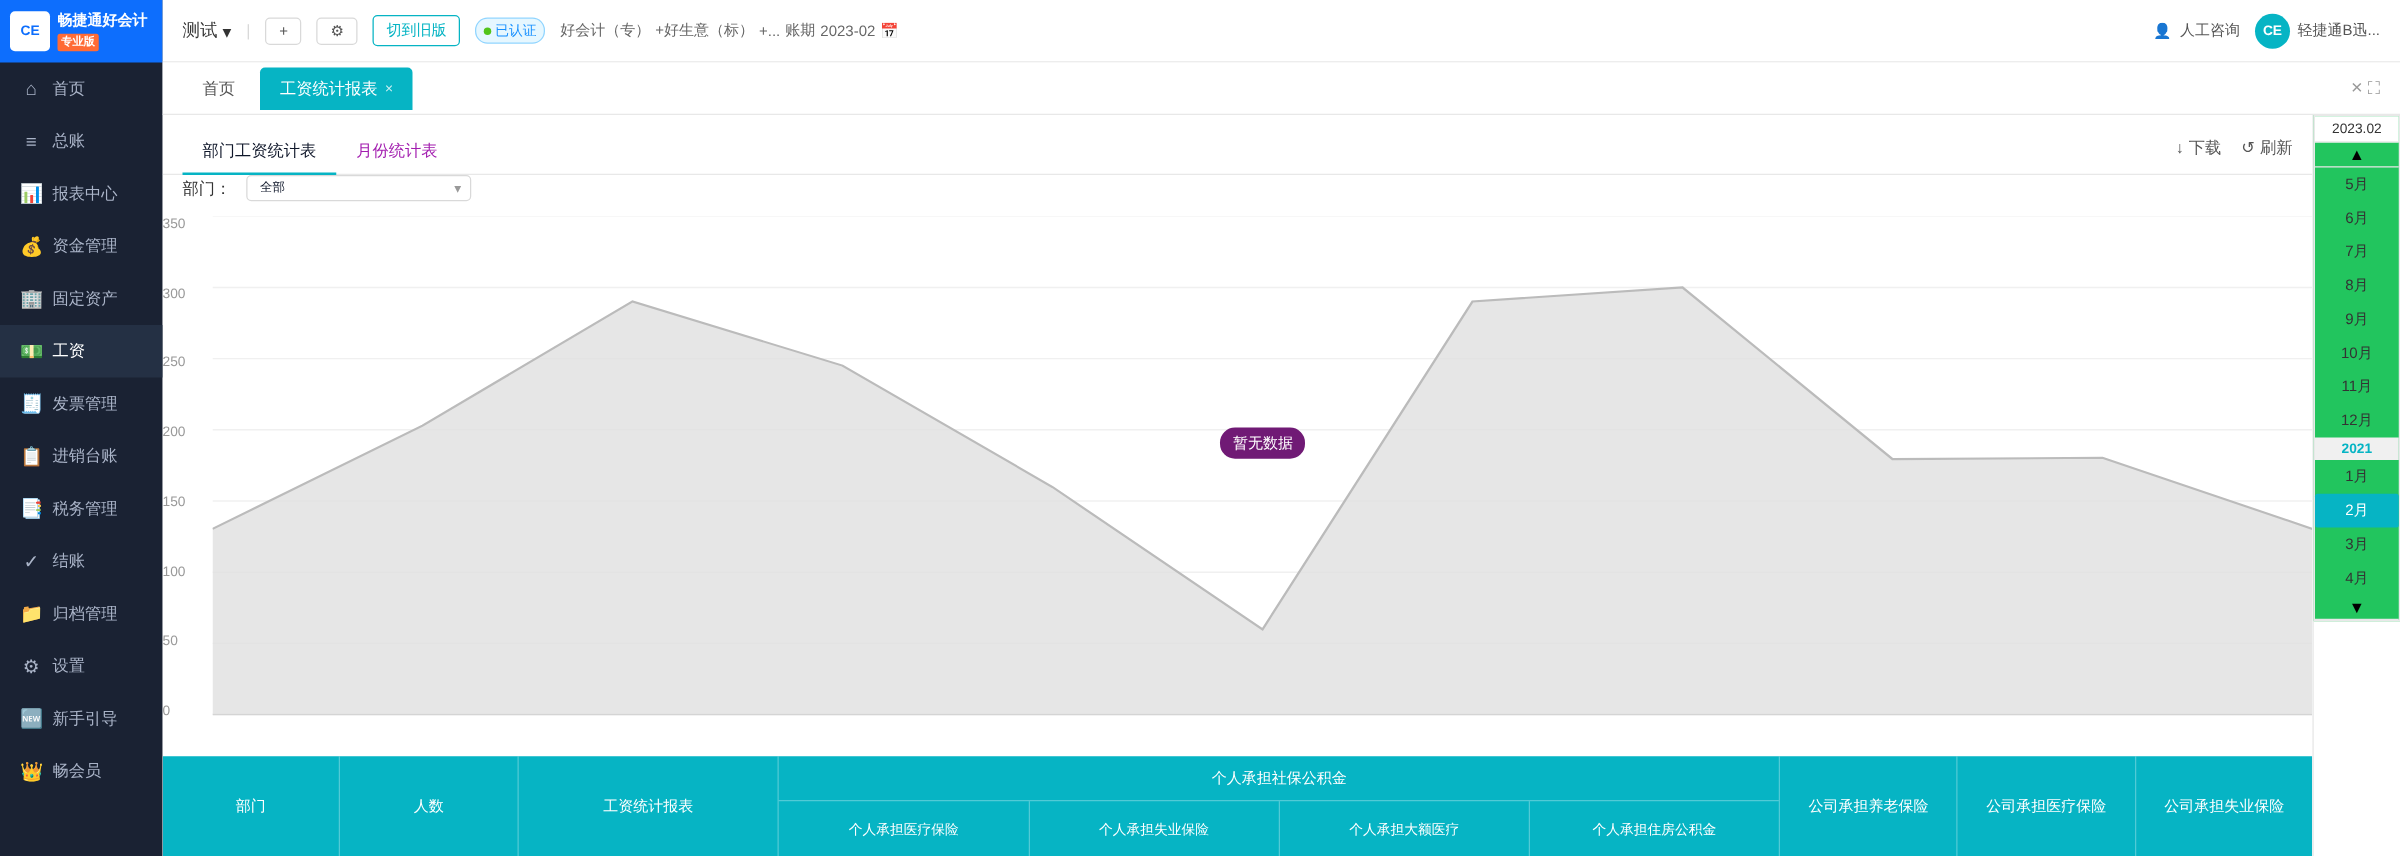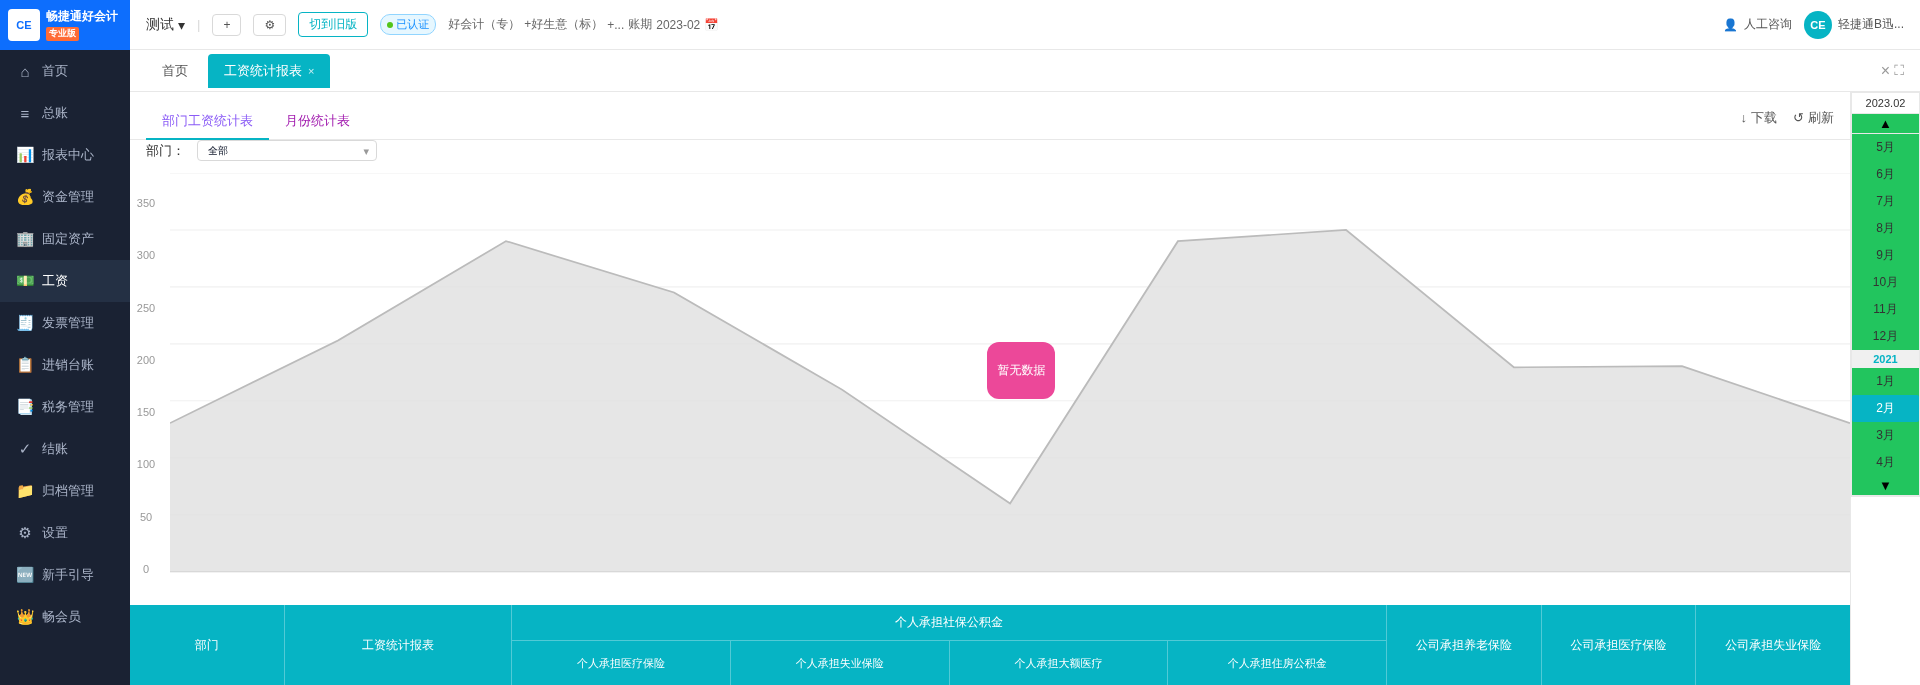--- a/index.html
+++ b/index.html
@@ -34,42 +34,42 @@
 
     
     .tabbar { background: white; height: 42px; display: flex; align-items: center; padding: 0 16px; border-bottom: 1px solid #e8e8e8; gap: 4px; flex-shrink: 0; }
     .tab-item { padding: 8px 16px; font-size: 13px; cursor: pointer; color: #555; border-radius: 4px 4px 0 0; display: flex; align-items: center; gap: 6px; }
     .tab-item.active { background: #06b4c4; color: white; }
     .tab-close { cursor: pointer; font-size: 11px; opacity: 0.8; }
 
     
     .subtab-bar { display: flex; align-items: center; padding: 12px 16px 0; border-bottom: 1px solid #e8e8e8; gap: 0; }
     .subtab-item { padding: 8px 16px; font-size: 13px; cursor: pointer; color: #a21caf; border-bottom: 2px solid transparent; margin-bottom: -1px; }
-    .subtab-item.active { color: #8b5cf6; border-bottom: 2px solid #06b4c4; }
+    .subtab-item.active { color: #0f172a; border-bottom: 2px solid #06b4c4; }
     .toolbar-right { margin-left: auto; display: flex; gap: 12px; }
     .toolbar-btn { display: flex; align-items: center; gap: 4px; color: #555; font-size: 13px; cursor: pointer; }
 
     
     .filter-row { display: flex; align-items: center; padding: 0 16px 12px; gap: 12px; }
     .filter-label { font-size: 13px; color: #333; }
     .filter-select { border: 1px solid #d9d9d9; border-radius: 4px; padding: 4px 28px 4px 10px; font-size: 10px; color: #0f172a; cursor: pointer; background: white; appearance: none; width: 180px; position: relative; }
     .filter-select-wrap { position: relative; display: inline-block; }
     .filter-select-wrap::after { content: '▾'; position: absolute; right: 8px; top: 50%; transform: translateY(-50%); color: #999; pointer-events: none; font-size: 11px; }
 
     
     .chart-container { flex: 1; padding: 0 16px; position: relative; overflow: hidden; }
 
     
-    .y-axis { position: absolute; left: 0; top: 0; bottom: 30px; width: 40px; display: flex; flex-direction: column; justify-content: space-between; align-items: center; padding: 0 8px 0 0; font-size: 11px; color: #999; margin-top: 24px; }
+    .y-axis { position: absolute; left: 0; top: 0; bottom: 30px; width: 40px; display: flex; flex-direction: column; justify-content: space-between; align-items: flex-start; padding: 0 8px 0 0; font-size: 11px; color: #999; }
 
     
     .chart-svg-wrap { position: absolute; left: 40px; right: 0; top: 0; bottom: 30px; }
 
     
-    .chart-tooltip { position: absolute; background: #ec4899; color: white; padding: 20px 10px; border-radius: 12px; font-size: 12px; pointer-events: none; z-index: 10; margin-left: 11px; }
+    .chart-tooltip { position: absolute; background: #701a75; color: white; padding: 4px 10px; border-radius: 12px; font-size: 12px; pointer-events: none; z-index: 10; }
 
     
     .bottom-table { height: 80px; background: #06b4c4; display: flex; flex-direction: column; flex-shrink: 0; overflow: hidden; }
     .table-header-row { display: flex; height: 100%; }
     .th-cell { flex: 1; display: flex; align-items: center; justify-content: center; color: white; font-size: 12px; border-right: 1px solid rgba(255,255,255,0.3); text-align: center; padding: 4px; min-width: 80px; }
     .th-cell:last-child { border-right: none; }
     .th-group { display: flex; flex-direction: column; flex: 6; border-right: 1px solid rgba(255,255,255,0.3); }
     .th-group-header { display: flex; align-items: center; justify-content: center; color: white; font-size: 12px; border-bottom: 1px solid rgba(255,255,255,0.3); padding: 6px; flex: 0 0 auto; height: 36px; }
     .th-group-cells { display: flex; flex: 1; }
     .th-group-cell { flex: 1; display: flex; align-items: center; justify-content: center; color: white; font-size: 11px; border-right: 1px solid rgba(255,255,255,0.3); text-align: center; padding: 2px; }
@@ -281,20 +281,23 @@
             <div class="chart-tooltip" style="left:48%; top:42%;">
               <span>暂无数据</span>
             </div>
           </div>
         </div>
 
         <div class="bottom-table">
           <div class="table-header-row">
             <div class="th-cell">
               <span>部门</span>
+            </div>
+            <div class="th-cell">
+              <span>人数</span>
             </div>
             <div class="th-cell" style="flex:1.5;">
               <span>工资统计报表</span>
             </div>
             <div class="th-group">
               <div class="th-group-header">
                 <span>个人承担社保公积金</span>
               </div>
               <div class="th-group-cells">
                 <div class="th-group-cell">

